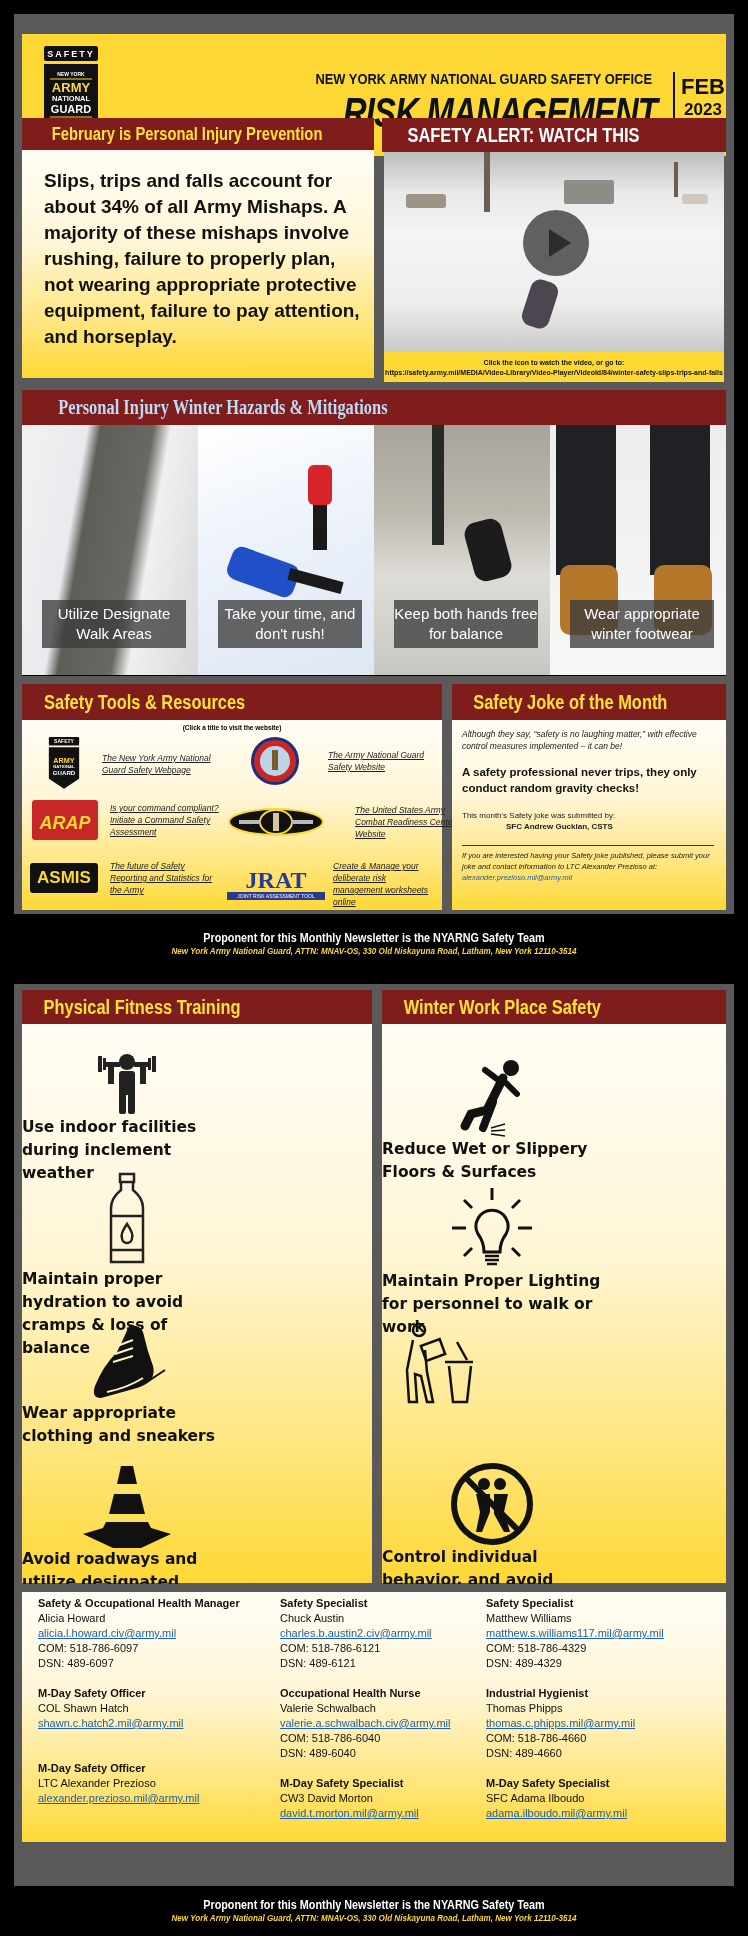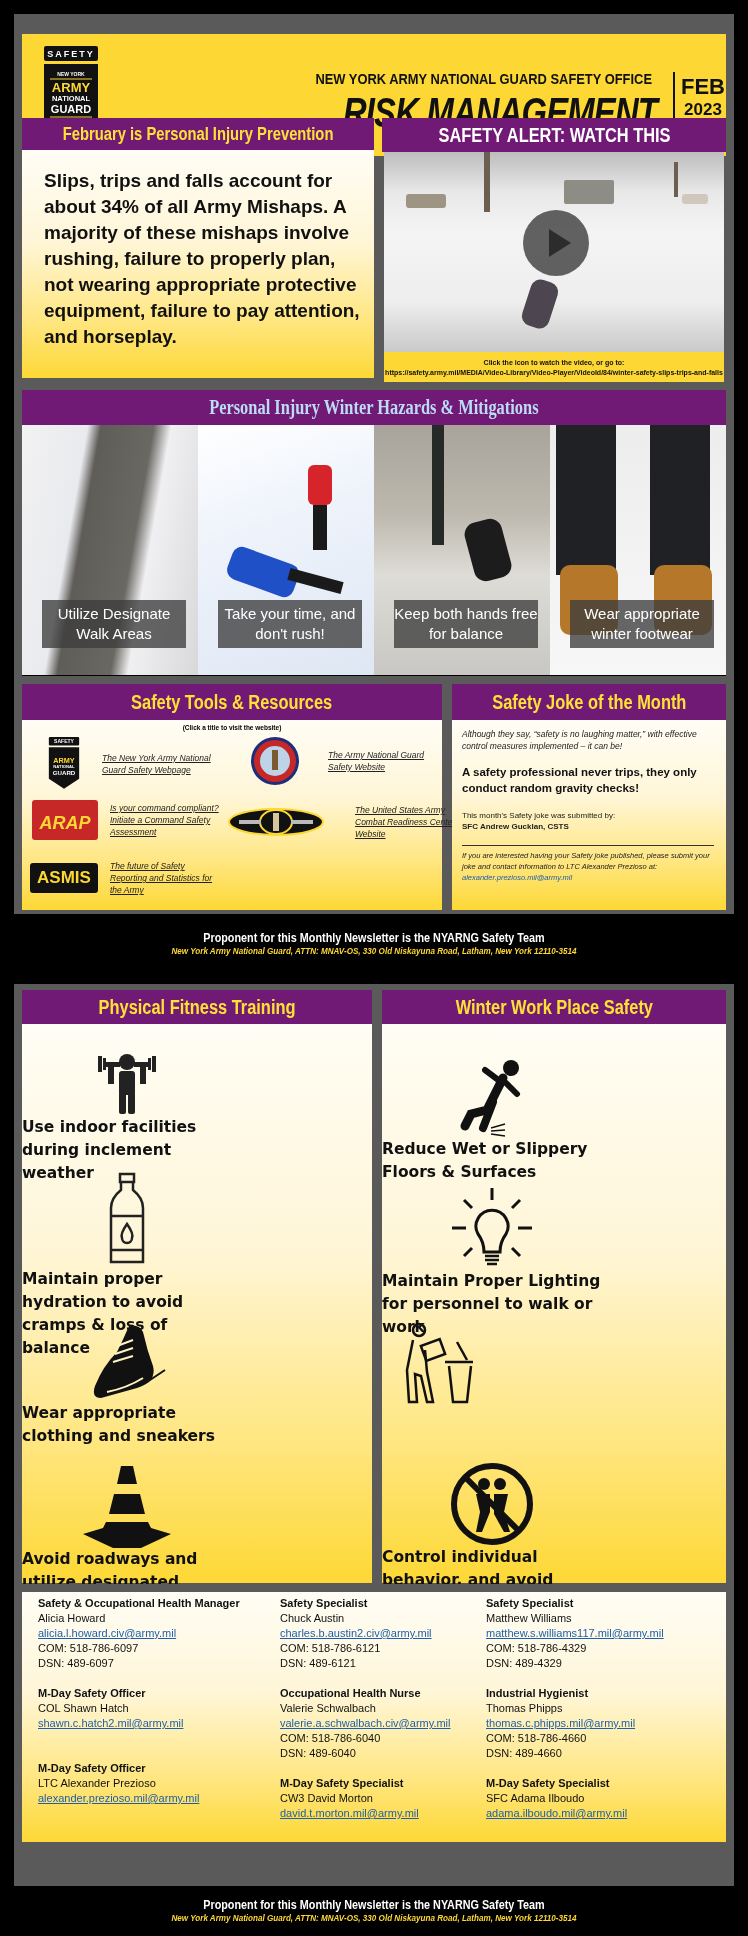--- a/index.html
+++ b/index.html
@@ -7,21 +7,21 @@
   .frame { position: absolute; background: #5a5a5a; }
   .banner { position: absolute; left: 22px; top: 34px; width: 704px; height: 122px; background: #fdd835; }
   .logo-wrap { position: absolute; left: 20px; top: 10px; }
   .mast-sub { position: absolute; left: 200px; top: 36px; width: 430px; text-align: right; font-family: "Liberation Sans", sans-serif; font-weight: bold; font-size: 15px; letter-spacing: 0px; transform: scaleX(0.86); transform-origin: right; color: #111; }
   .mast-title { position: absolute; left: 90px; top: 55px; width: 545px; text-align: right; font-family: "Liberation Sans", sans-serif; font-weight: bold; font-style: italic; font-size: 42px; color: #111; transform: scaleX(0.78); transform-origin: right; letter-spacing: -1px; }
   .mast-divider { position: absolute; left: 651px; top: 38px; width: 2px; height: 62px; background: #111; }
   .mast-month { position: absolute; left: 658px; top: 40px; width: 46px; text-align: center; font-weight: bold; font-size: 22px; color: #111; }
   .mast-year { position: absolute; left: 658px; top: 66px; width: 46px; text-align: center; font-weight: bold; font-size: 17px; color: #111; }
 
   .panel { position: absolute; }
-  .panel-head { background: #701a75; text-align: center; font-weight: bold; color: #ffe135; white-space: nowrap; overflow: hidden; }
+  .panel-head { background: #7f1d1d; text-align: left; font-weight: bold; color: #ffe135; white-space: nowrap; overflow: hidden; }
   .panel-head span { display: inline-block; transform: scaleX(0.82); }
   .grad { background: linear-gradient(to bottom, #fffdf5 0%, #fff6d8 40%, #ffe680 75%, #fdd835 100%); }
 
   .intro-text { padding: 18px 14px 0 22px; font-size: 19px; line-height: 26px; color: #111; font-weight: bold; }
 
   .video { position: relative; width: 340px; height: 200px; background: linear-gradient(to bottom, #bdbdbd 0%, #e8e8e8 20%, #f4f4f4 40%, #eeeeee 75%, #c9c9c9 100%); overflow: hidden; }
   .tree { position: absolute; width: 6px; background: #6d5e52; }
   .play { position: absolute; left: 139px; top: 58px; width: 66px; height: 66px; border-radius: 50%; background: rgba(70,70,70,0.85); }
   .play::after { content: ""; position: absolute; left: 26px; top: 19px; border-left: 22px solid #2c2c2c; border-top: 14px solid transparent; border-bottom: 14px solid transparent; }
   .video-cap { background: #fdd835; height: 30px; text-align: center; font-size: 7px; font-weight: bold; color: #111; padding-top: 6px; line-height: 10px; }
@@ -174,30 +174,37 @@
       <div class="res-link">The United States Army Combat Readiness Center Website</div>
     </div>
 
     <div class="res-item" style="left:8px; top:140px;">
       <div style="width:68px; height:30px; margin-right:12px; background:#111; border-radius:3px; color:#fdd835; font-weight:bold; font-size:17px; text-align:center; line-height:30px;">
         <span>ASMIS</span>
       </div>
       <div class="res-link">The future of Safety Reporting and Statistics for the Army</div>
     </div>
 
+    <div class="res-item" style="left:205px; top:140px;">
+      <div style="width:98px; height:32px; margin-right:8px; text-align:center;">
+        <div style="color:#2a3b8f; font-weight:bold; font-family:'Liberation Serif', serif; font-size:24px; line-height:24px;">JRAT</div>
+        <div style="background:#2a3b8f; color:#fff; font-size:5px; line-height:8px;">JOINT RISK ASSESSMENT TOOL</div>
+      </div>
+      <div class="res-link" style="width:104px;">Create &amp; Manage your deliberate risk management worksheets online</div>
+    </div>
   </div>
 </div>
 
 <div class="panel" style="left:452px; top:684px; width:274px; height:226px;">
   <div class="panel-head" style="height:36px; line-height:36px; font-size:20px;"><span>Safety Joke of the Month</span></div>
   <div class="grad" style="height:190px; padding:8px 12px 0 10px;">
     <div class="joke-p1">Although they say, “safety is no laughing matter,” with effective control measures implemented – it can be!</div>
     <div class="joke-main">A safety professional never trips, they only conduct random gravity checks!</div>
     <div class="joke-sub">This month's Safety joke was submitted by:</div>
-    <div class="joke-sub" style="margin-top:0; font-weight:bold;">SFC Andrew Gucklan, CSTS</div>
+    <div class="joke-sub" style="margin-top:0; font-weight:bold;margin-left:44px;">SFC Andrew Gucklan, CSTS</div>
     <div class="joke-foot">
       <span>If you are interested having your Safety joke published, please submit your joke and contact information to LTC Alexander Prezioso at:</span>
       <a>alexander.prezioso.mil@army.mil</a>
     </div>
   </div>
 </div>
 
 <div class="proponent" style="top:931px;">
   <div class="prop-l1">Proponent for this Monthly Newsletter is the NYARNG Safety Team</div>
   <div class="prop-l2">New York Army National Guard, ATTN: MNAV-OS, 330 Old Niskayuna Road, Latham, New York 12110-3514</div>

